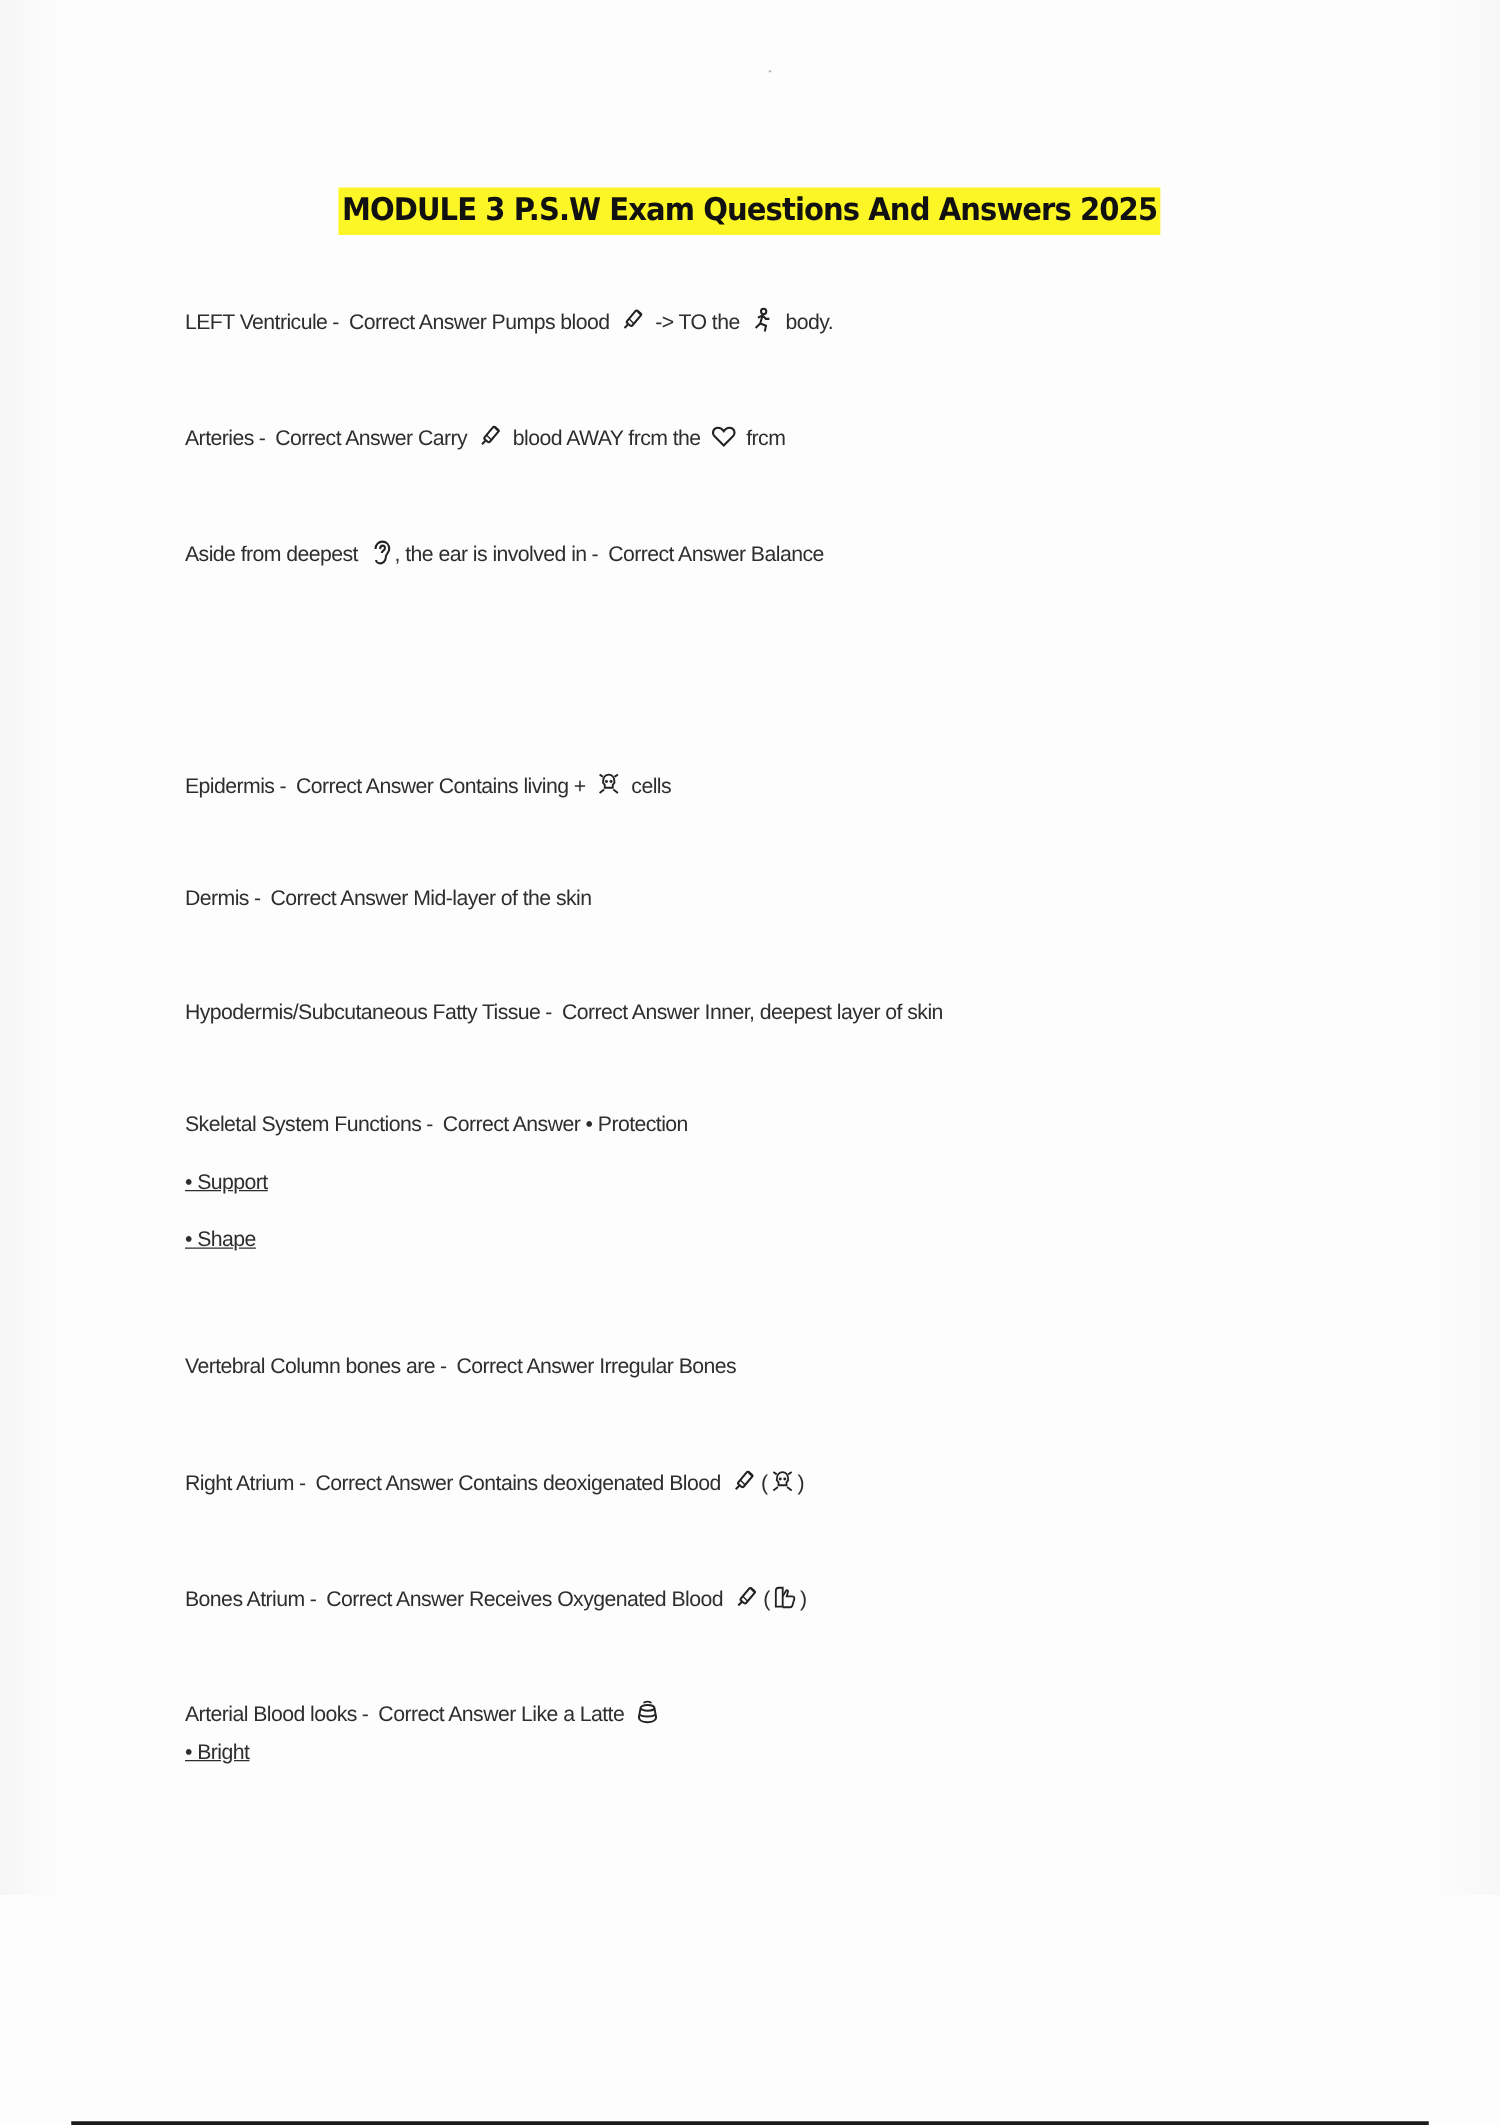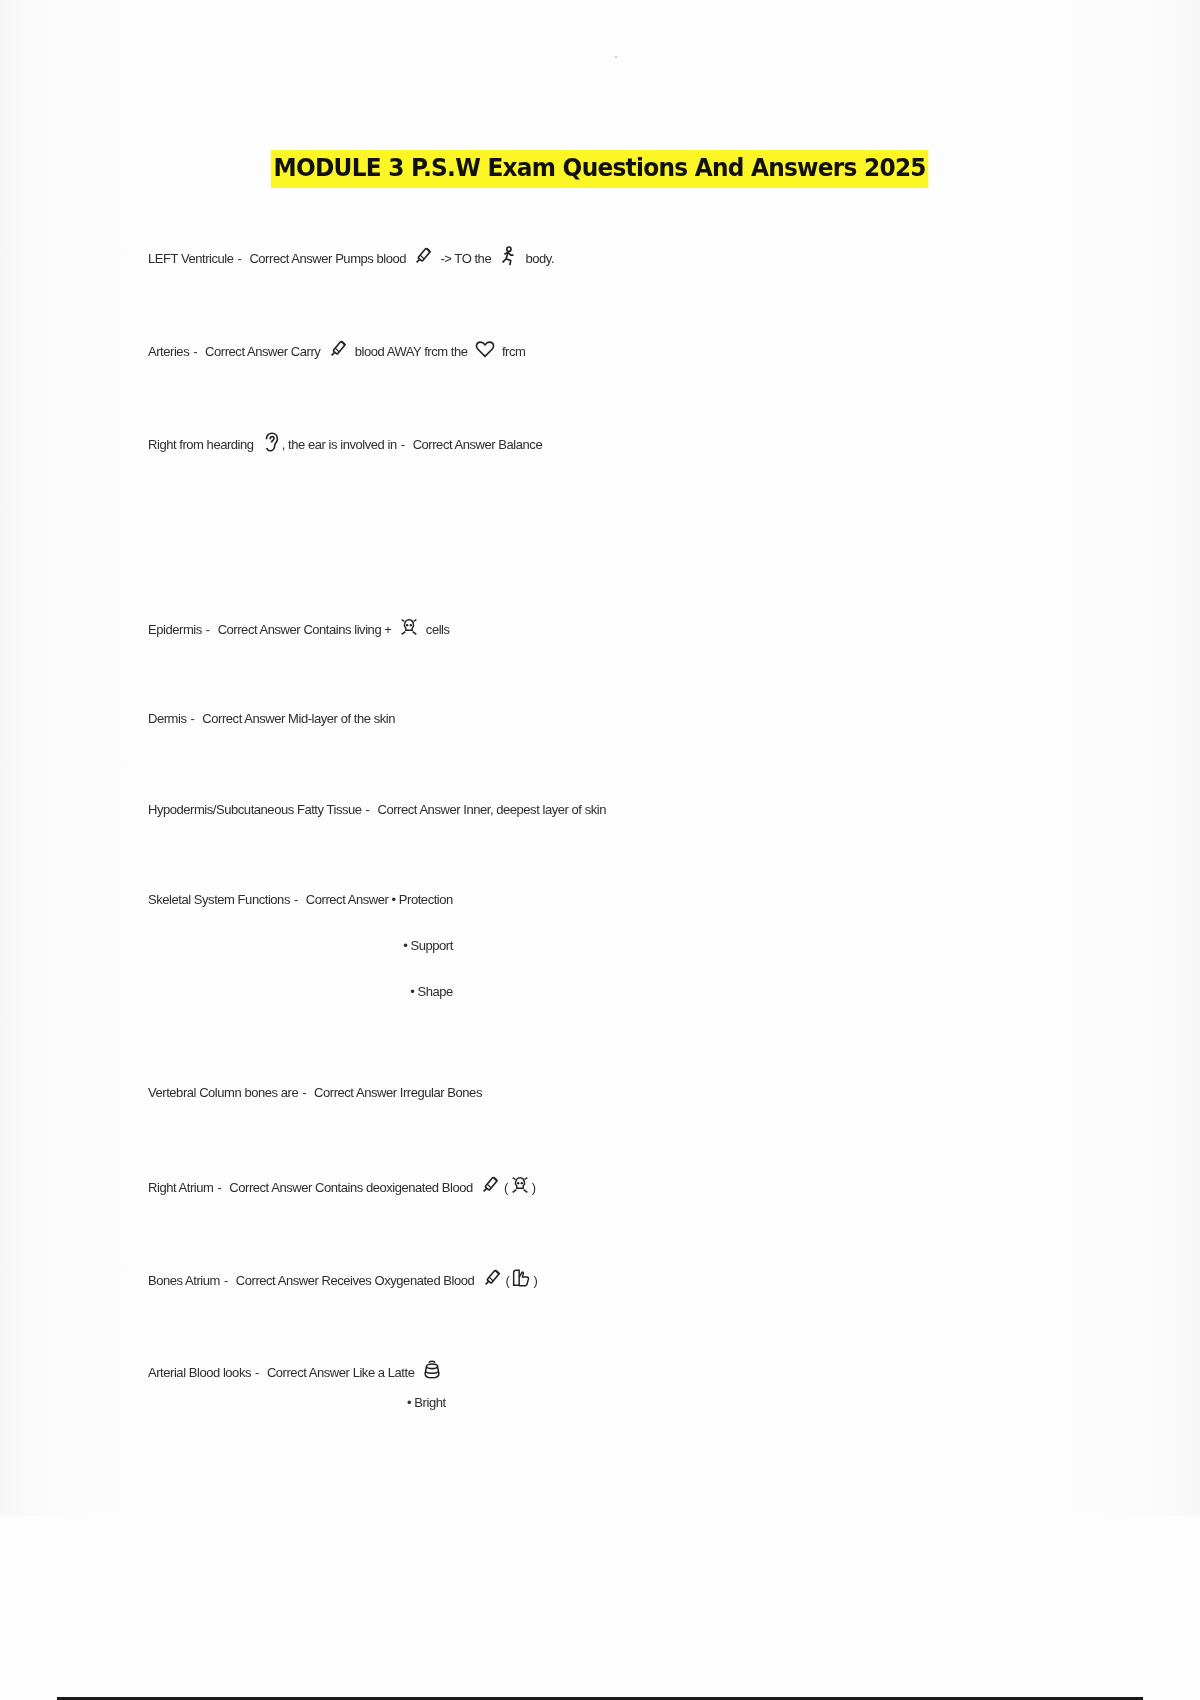--- a/index.html
+++ b/index.html
@@ -43,31 +43,31 @@
       font-size: 25px;
       letter-spacing: -0.8px;
       padding: 4px 3px 6px 3px;
       line-height: 28px;
       transform: scaleX(0.93);
       transform-origin: center;
     }
     .qa {
       position: absolute;
       left: 148px;
-      font-size: 13px;
+      font-size: 17px;
       letter-spacing: -0.45px;
       color: #2e2e2e;
       white-space: nowrap;
       line-height: 24px;
-      text-align: right;
     }
     .qa .sep { padding: 0 8px 0 4px; }
     .qa .bullet-line {
       display: block;
       margin-top: 22px;
+      text-decoration: underline;
     }
     .ico {
       display: inline-block;
       width: 22px;
       height: 22px;
       vertical-align: -4px;
       margin: 0 3px;
     }
     .ico svg { width: 100%; height: 100%; }
     .footer-line {
@@ -133,21 +133,21 @@
     <span>blood AWAY frcm the</span>
     <span class="ico">
       <svg viewBox="0 0 24 24">
           <path d="M12 20 L4 12 C1.5 9.5 2.5 4.5 7 4.5 C9.5 4.5 11 6 12 7.5 C13 6 14.5 4.5 17 4.5 C21.5 4.5 22.5 9.5 20 12 Z" fill="none" stroke="#222" stroke-width="1.8"></path>
         </svg>
     </span>
     <span>frcm</span>
   </div>
 
   <div class="qa" style="top:431px">
-    <span>Right from hearding</span>
+    <span>Aside from deepest</span>
     <span class="ico" style="margin-right:0">
       <svg viewBox="0 0 24 24">
           <g fill="none" stroke="#222" stroke-width="1.8">
             <path d="M7 9 C7 4.5 10 2.5 13 2.5 C16.5 2.5 19 5 19 9 C19 12 16 13 16 16 C16 19.5 13.5 21.5 11 21.5 C9 21.5 7.5 20 7.5 18.5"></path>
             <path d="M11 9 C11 7 12 6 13.5 6 C15 6 15.5 7.5 15 9 C14.5 10.5 12.5 10.5 12.5 12.5"></path>
           </g>
         </svg>
     </span><span>, the ear is involved in</span><span class="sep">-</span><span>Correct Answer</span>
     <span>Balance</span>
   </div>

